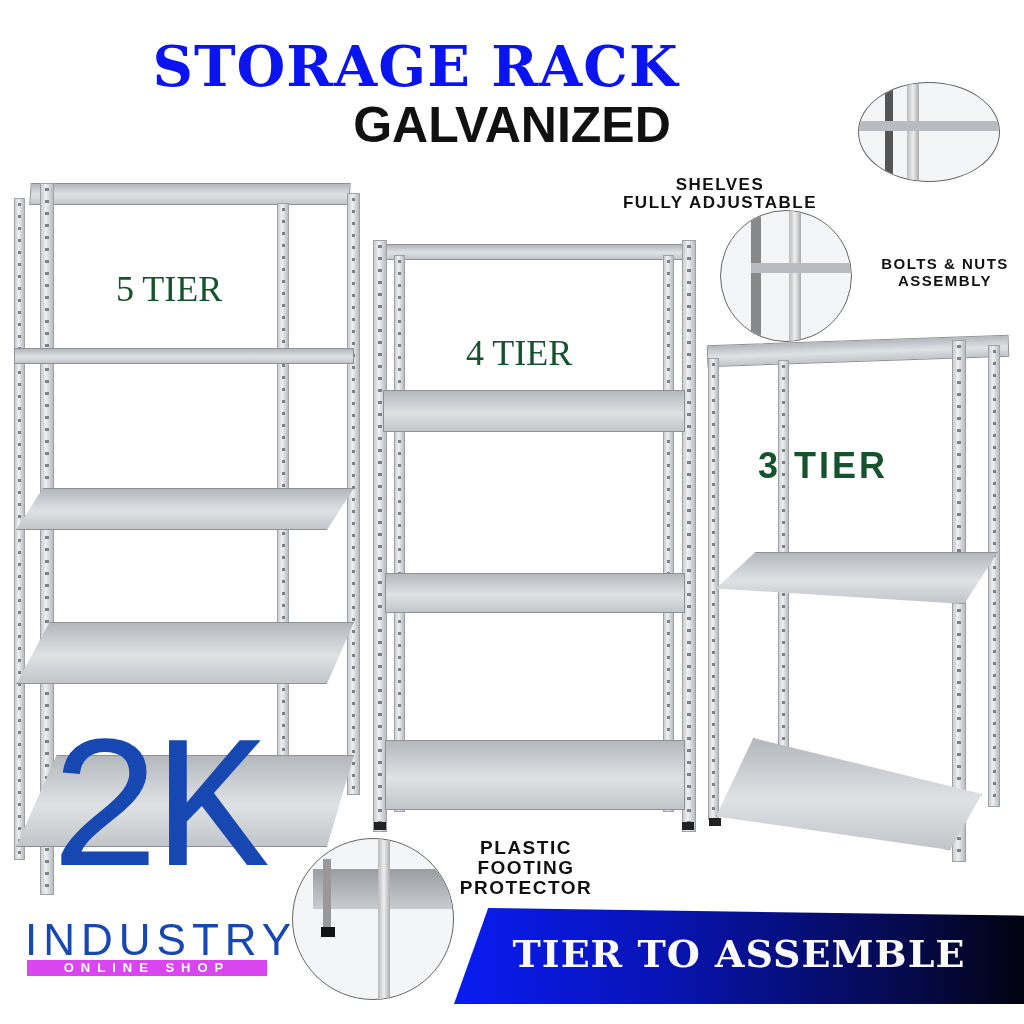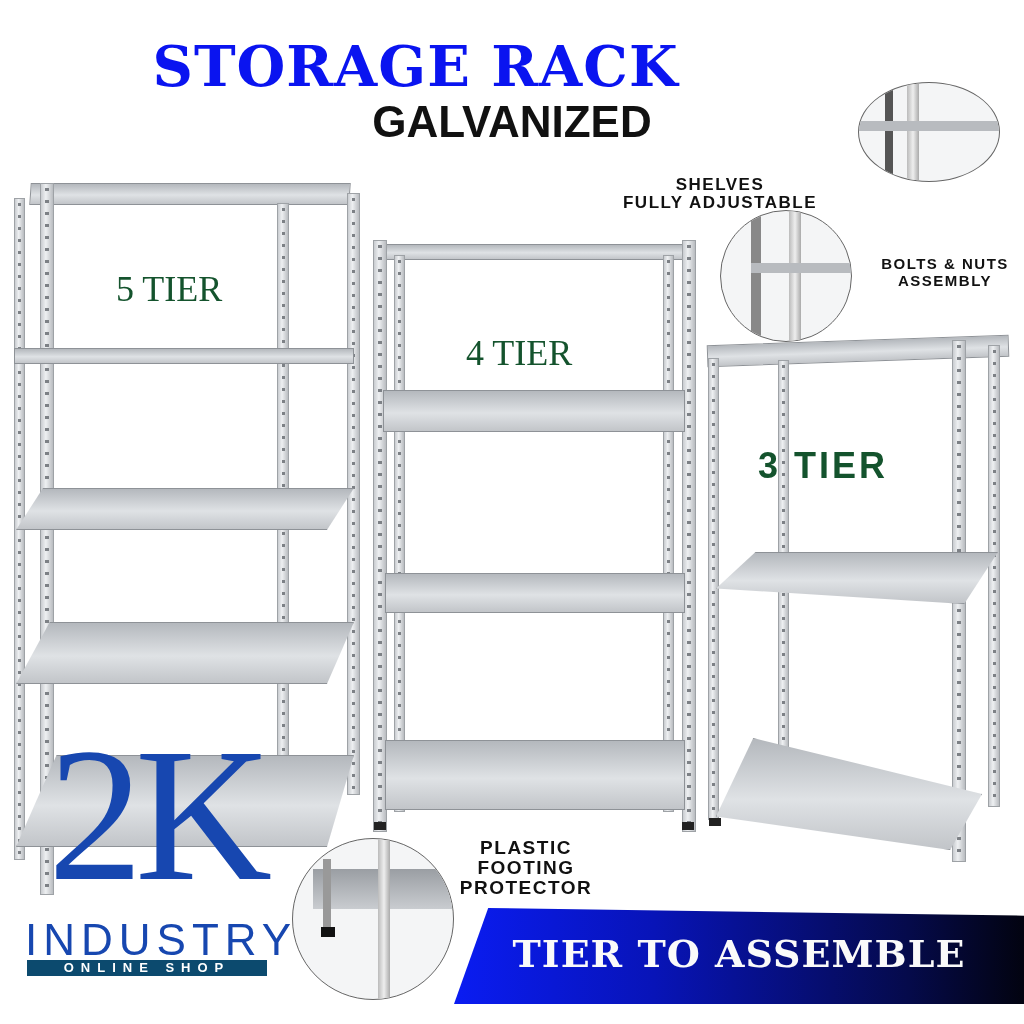--- a/index.html
+++ b/index.html
@@ -1,35 +1,35 @@
 <!DOCTYPE html>
 <html><head>
 <meta charset="utf-8">
 <style>
   html,body{margin:0;padding:0;background:#fff;}
   body{width:1024px;height:1024px;position:relative;overflow:hidden;font-family:"Liberation Sans",sans-serif;}
   .abs{position:absolute;}
   
   .title{left:0;top:38px;width:831px;text-align:center;font-family:"DejaVu Serif","Liberation Serif",serif;font-weight:bold;font-size:56px;color:#0a14f0;letter-spacing:1px;line-height:1;}
-  .subtitle{left:0;top:100px;width:1024px;text-align:center;font-family:"Liberation Sans",sans-serif;font-weight:bold;font-size:44px;color:#111;line-height:1;}
+  .subtitle{left:0;top:100px;width:1024px;text-align:center;font-family:"Liberation Sans",sans-serif;font-weight:bold;font-size:50px;color:#111;line-height:1;}
   
   .rack{position:absolute;}
   .post{position:absolute;background:linear-gradient(90deg,#c9ccd0,#eef0f2 40%,#b9bcc0);border:1px solid #9ea2a6;}
   .post::after{content:"";position:absolute;left:35%;top:4px;bottom:4px;width:30%;background:repeating-linear-gradient(180deg,#7d8186 0 3px,transparent 3px 12px);}
   .shelf{position:absolute;background:linear-gradient(180deg,#b4b8bd,#dfe2e5 55%,#c2c5c9);border:1px solid #8e9297;}
   .foot{position:absolute;background:#222;}
   .tier-label{position:absolute;color:#14532d;font-family:"Liberation Serif",serif;font-size:36px;white-space:nowrap;}
   .tier3{font-family:"Liberation Sans",sans-serif;letter-spacing:3px;}
   
   .callout{position:absolute;font-weight:bold;font-size:17px;color:#111;text-align:center;line-height:18px;letter-spacing:1.5px;}
   .circle{position:absolute;border:1.5px solid #666;border-radius:50%;background:#f4f5f6;overflow:hidden;}
   
-  .logo-2k{left:48px;top:720px;font-family:Liberation Serif, serif;font-size:190px;color:#1747b0;line-height:1;font-weight:normal;letter-spacing:-8px;text-align:center;}
+  .logo-2k{left:48px;top:720px;font-family:Liberation Mono, monospace;font-size:190px;color:#1747b0;line-height:1;font-weight:normal;letter-spacing:-8px;text-align:center;}
   .logo-industry{left:25px;top:918px;font-size:44px;color:#1747b0;letter-spacing:6px;line-height:1;}
-  .logo-shop{left:27px;top:960px;width:240px;height:16px;background:#0c4a6e;color:#fff;font-size:13px;font-weight:bold;letter-spacing:7px;text-align:center;line-height:16px;}
+  .logo-shop{left:27px;top:960px;width:240px;height:16px;background:#d946ef;color:#fff;font-size:13px;font-weight:bold;letter-spacing:7px;text-align:center;line-height:16px;}
   
   .banner{left:454px;top:908px;width:570px;height:96px;background:linear-gradient(90deg,#0a1cf2 0%,#0814b8 35%,#050a4a 80%,#020310 100%);clip-path:polygon(6% 0,100% 8%,100% 100%,0 100%);}
   .banner-text{left:454px;top:935px;width:570px;text-align:center;font-family:"DejaVu Serif","Liberation Serif",serif;font-weight:bold;font-size:38px;color:#fafafa;letter-spacing:1px;line-height:1;}
 </style>
 </head>
 <body>
 
 <div class="abs title">STORAGE RACK</div>
 <div class="abs subtitle">GALVANIZED</div>
 

